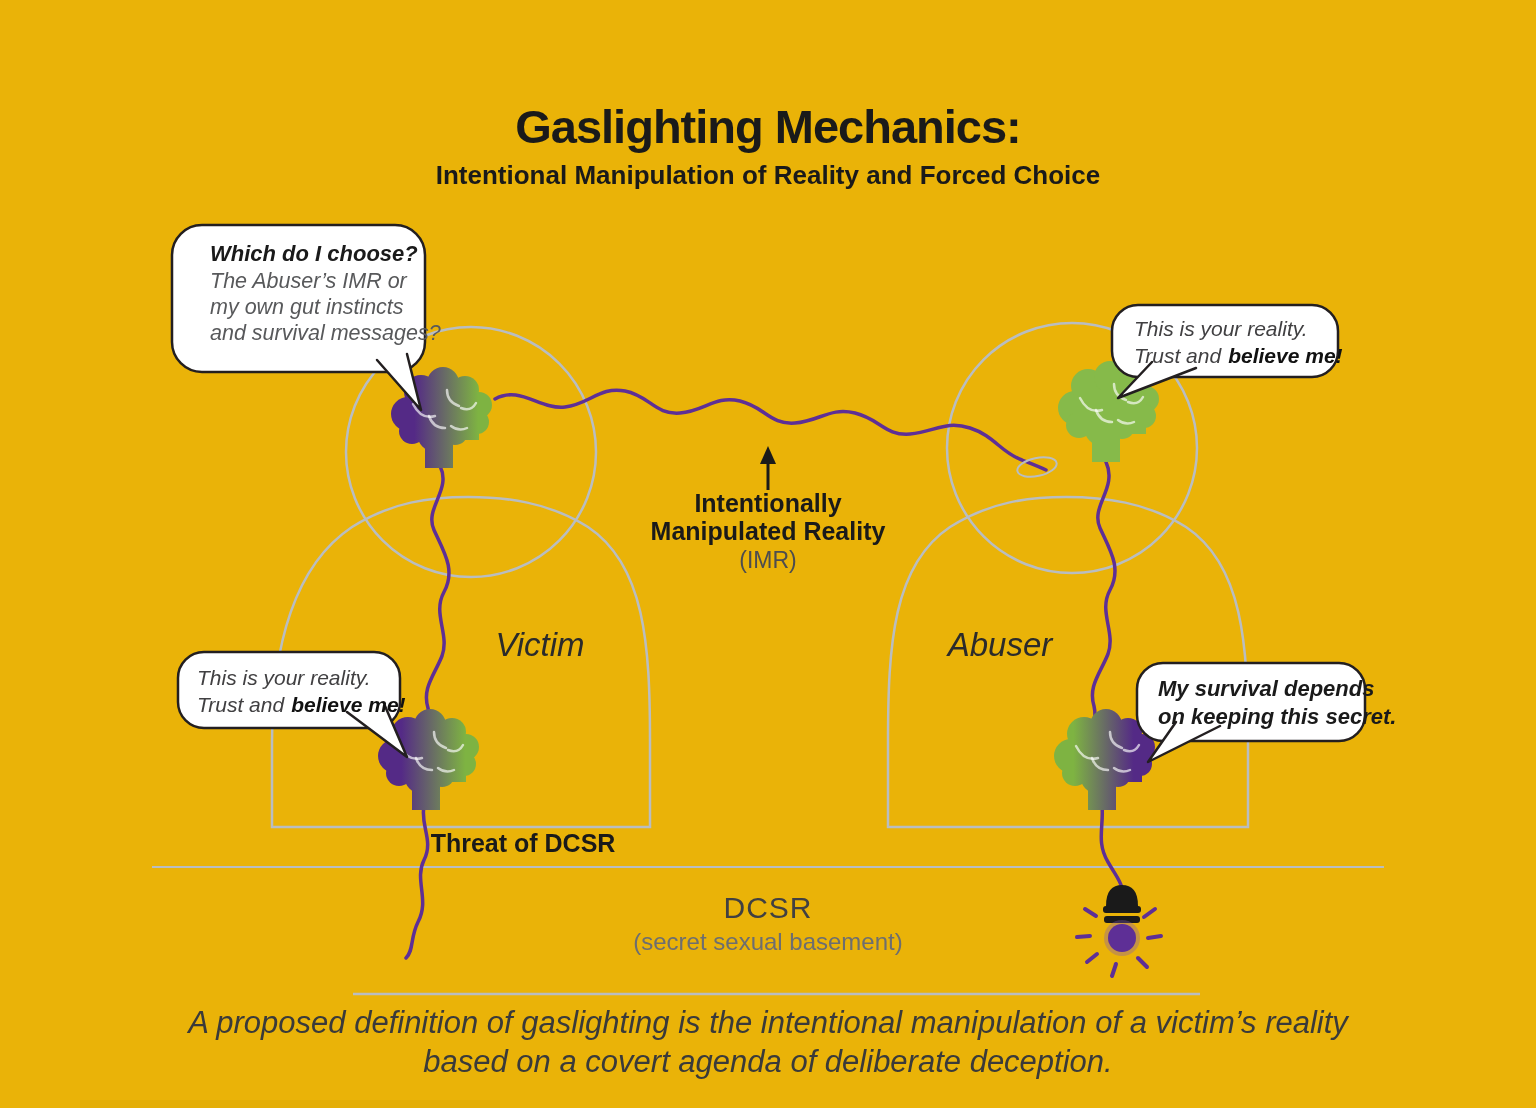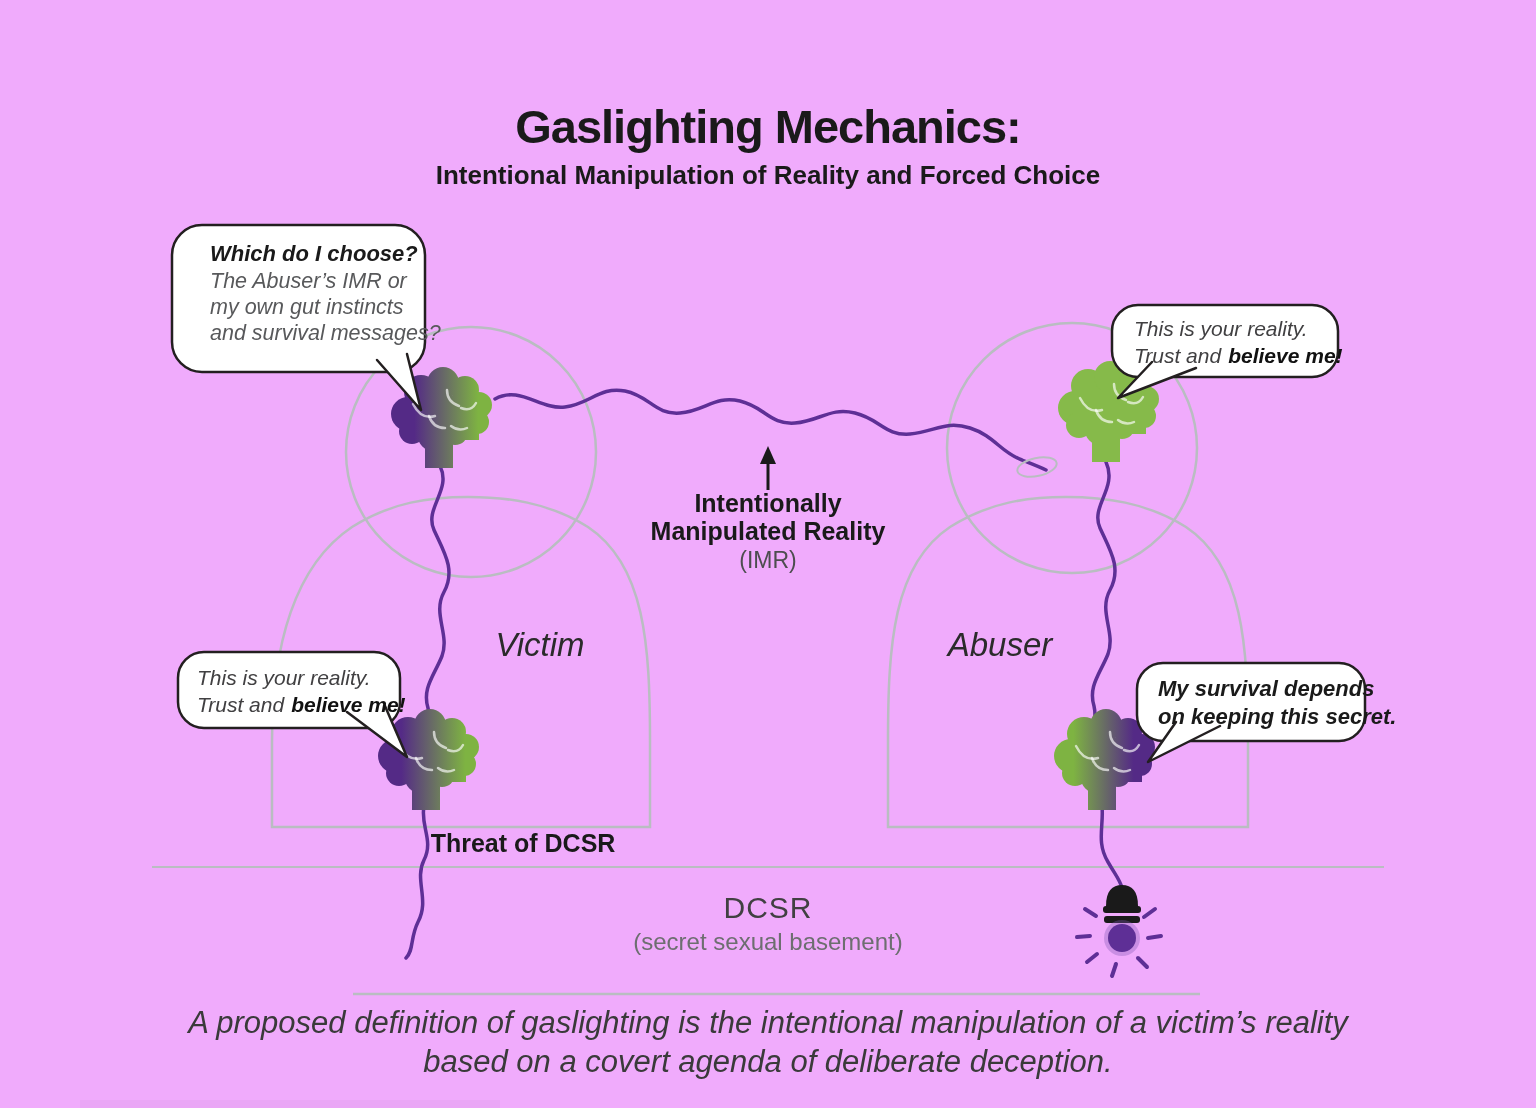--- a/index.html
+++ b/index.html
@@ -1,16 +1,16 @@
 <!DOCTYPE html>
 <html><head>
 <meta charset="utf-8">
 <style>
   html,body{margin:0;padding:0;background:#ffffff;}
-  .stage{position:relative;width:1536px;height:1108px;background:#f0abfc;overflow:hidden;}
+  .stage{position:relative;width:1536px;height:1108px;background:#eab308;overflow:hidden;}
   svg{display:block;}
   text,tspan{font-family:"Liberation Sans","DejaVu Sans",sans-serif;}
   .t-title{font-size:47px;font-weight:bold;fill:#1a1a1a;text-anchor:middle;letter-spacing:-1px;}
   .t-subtitle{font-size:26px;font-weight:bold;fill:#1a1a1a;text-anchor:middle;}
   .t-q1{font-size:22px;font-weight:bold;font-style:italic;fill:#1a1a1a;}
   .t-q{font-size:21.5px;font-style:italic;fill:#58595b;}
   .t-small{font-size:21px;font-style:italic;fill:#414042;}
   .t-small-b{font-weight:bold;fill:#111111;}
   .t-secret{font-size:22px;font-weight:bold;font-style:italic;fill:#1a1a1a;}
   .t-role{font-size:33px;font-style:italic;fill:#2b2b2b;text-anchor:middle;}

